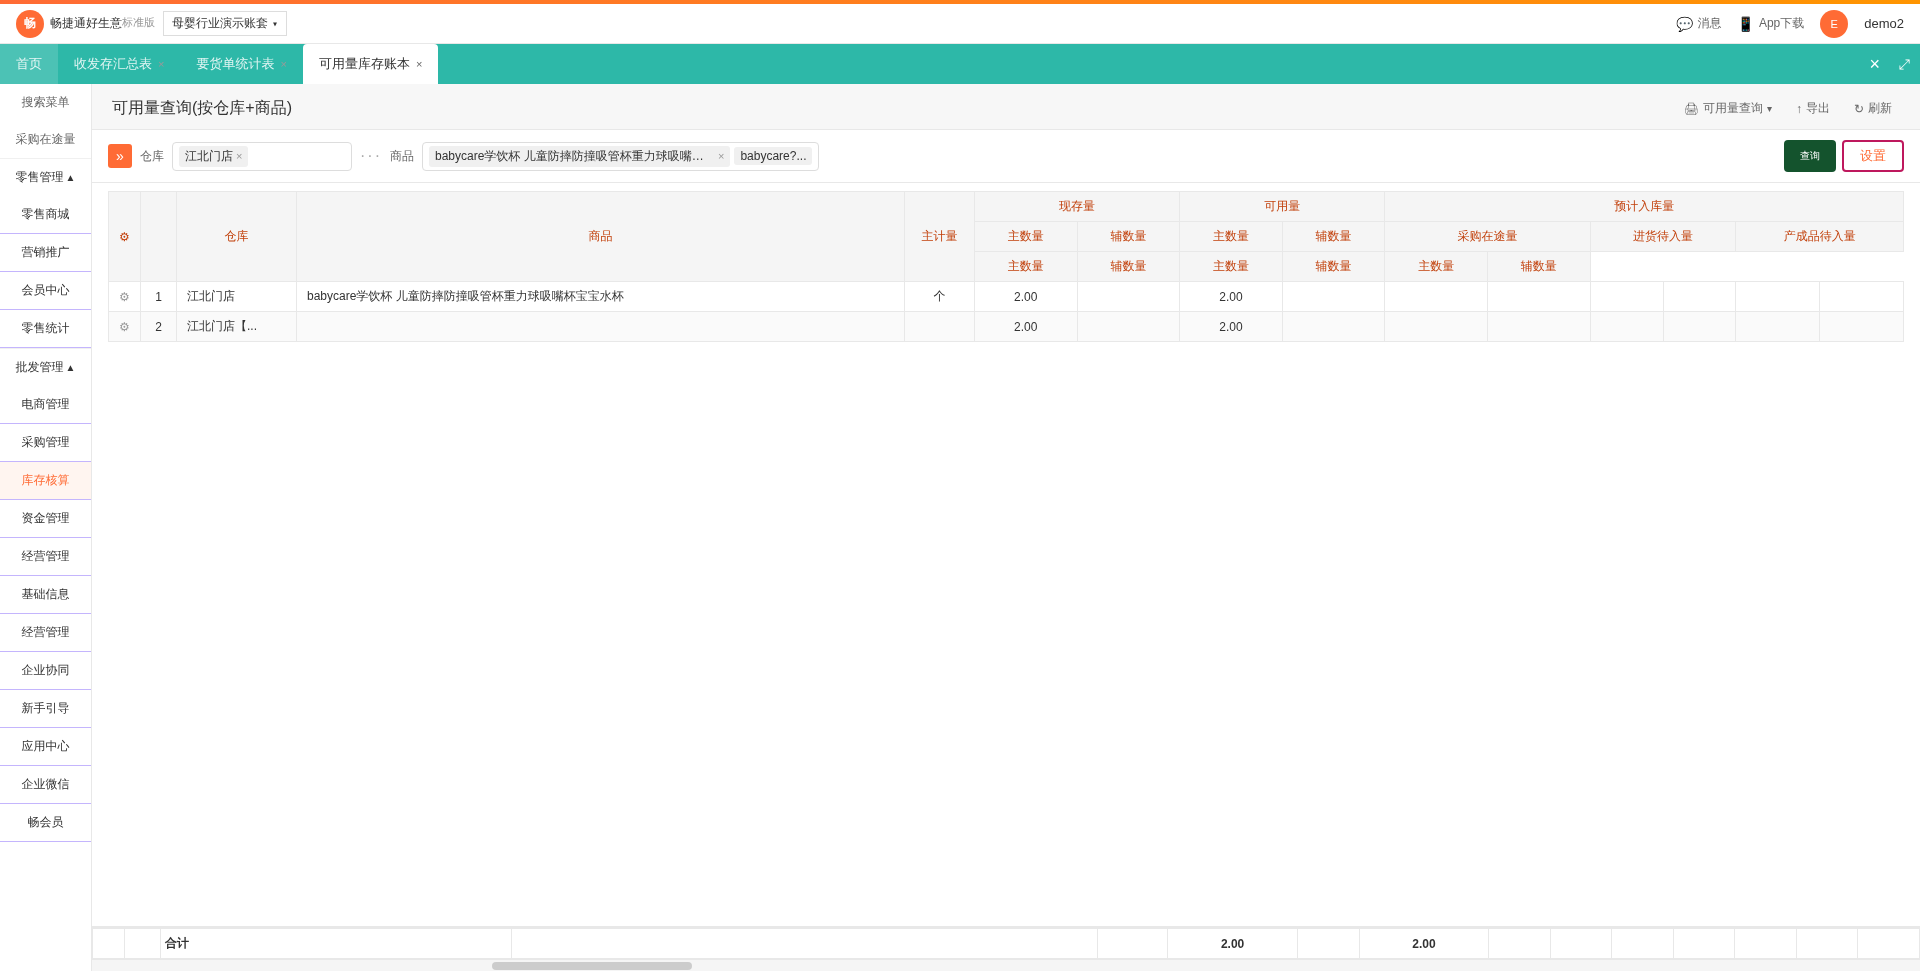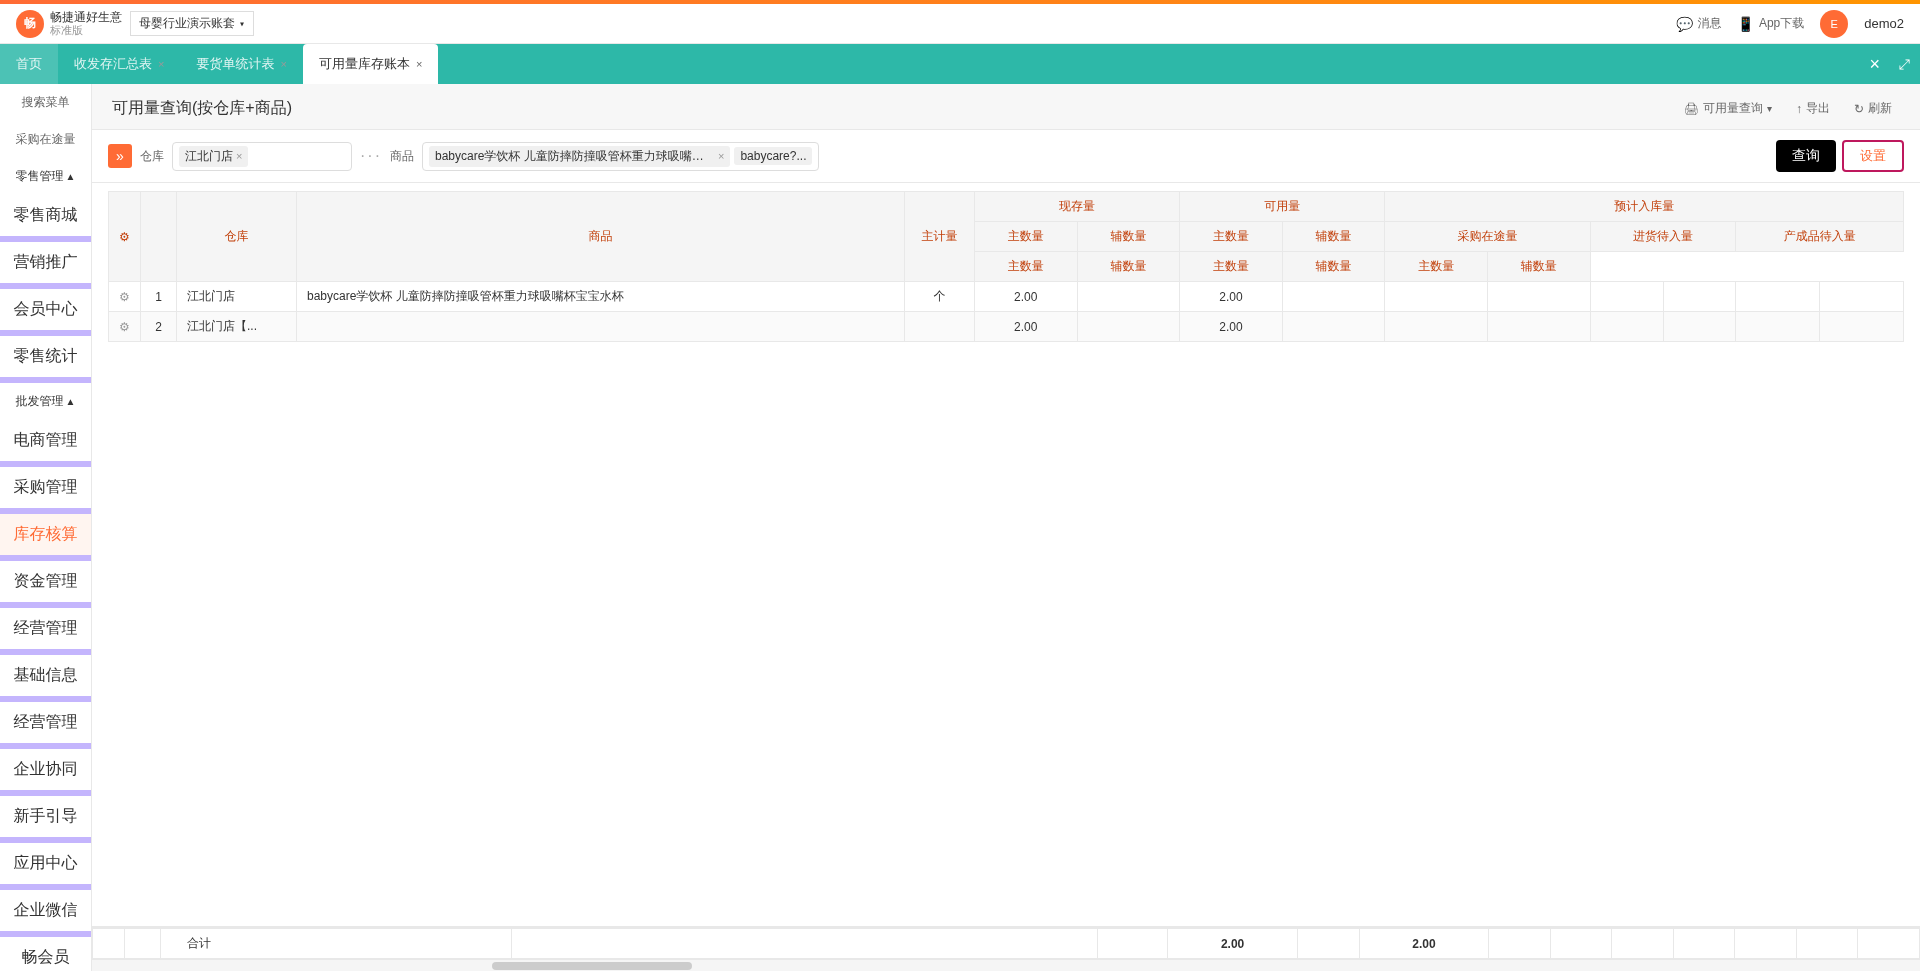--- a/index.html
+++ b/index.html
@@ -23,21 +23,21 @@
     .nav-tab .close-x { font-size: 11px; color: #999; cursor: pointer; }
     .nav-tab.active .close-x { color: #666; }
     .nav-close-all { position: absolute; right: 40px; top: 0; height: 40px; display: flex; align-items: center; color: white; cursor: pointer; font-size: 16px; }
     .nav-expand { position: absolute; right: 10px; top: 0; height: 40px; display: flex; align-items: center; color: white; cursor: pointer; font-size: 16px; }
 
     
     .main-layout { display: flex; flex: 1; overflow: hidden; }
 
     
     .sidebar { width: 92px; background: #fff; border-right: 1px solid #e8e8e8; display: flex; flex-direction: column; flex-shrink: 0; overflow-y: auto; }
-    .sidebar-item { padding: 10px 4px; text-align: center; font-size: 16px; color: #333; cursor: pointer; border-bottom: 6px solid #c4b5fd; }
+    .sidebar-item { padding: 10px 4px; text-align: center; font-size: 12px; color: #333; cursor: pointer; border-bottom: 1px solid #c4b5fd; }
     .sidebar-item.active { color: #ff6b35; background: #fff5f0; }
     .sidebar-section { padding: 10px 4px; text-align: center; font-size: 12px; color: #333; cursor: pointer; }
     .sidebar-section.has-arrow { display: flex; align-items: center; justify-content: center; gap: 2px; }
     .sidebar-divider { height: 1px; background: #f0f0f0; }
     .search-menu { padding: 10px 8px; font-size: 12px; color: #666; text-align: center; cursor: pointer; }
     .quick-nav { padding: 10px 8px; font-size: 12px; color: #666; text-align: center; cursor: pointer; }
 
     
     .content { flex: 1; display: flex; flex-direction: column; overflow: hidden; }
 
@@ -50,21 +50,21 @@
 
     
     .filter-bar { background: #fff; padding: 10px 16px; border-bottom: 1px solid #e8e8e8; display: flex; align-items: center; gap: 8px; flex-shrink: 0; }
     .expand-btn { width: 24px; height: 24px; background: #ff6b35; color: white; border: none; border-radius: 3px; cursor: pointer; display: flex; align-items: center; justify-content: center; font-size: 14px; }
     .filter-label { font-size: 12px; color: #666; white-space: nowrap; }
     .filter-tag-container { display: flex; align-items: center; flex-wrap: wrap; gap: 4px; border: 1px solid #ddd; border-radius: 4px; padding: 3px 6px; min-width: 180px; min-height: 28px; flex: 0 0 auto; }
     .filter-tag { background: #f0f0f0; border-radius: 3px; padding: 2px 6px; font-size: 12px; display: flex; align-items: center; gap: 3px; }
     .filter-tag .remove { cursor: pointer; color: #999; font-size: 11px; }
     .filter-dots { color: #aaa; cursor: pointer; font-size: 16px; letter-spacing: 2px; }
     .action-btns { margin-left: auto; display: flex; gap: 6px; }
-    .btn-query { background: #000000; color: white; border: none; border-radius: 4px; padding: 5px 16px; font-size: 14px; cursor: pointer; }
+    .btn-query { background: #14532d; color: white; border: none; border-radius: 4px; padding: 5px 16px; font-size: 10px; cursor: pointer; }
     .btn-settings { background: white; color: #ff6b35; border: 2px solid #be185d; border-radius: 4px; padding: 5px 16px; font-size: 13px; cursor: pointer; }
 
     
     .table-area { flex: 1; overflow: auto; padding: 0; background: #fff; }
     .data-table { width: 100%; border-collapse: collapse; font-size: 12px; }
     .data-table th, .data-table td { border: 1px solid #e8e8e8; padding: 6px 10px; text-align: center; white-space: nowrap; }
     .data-table thead tr th { background: #f5f5f5; font-weight: 500; color: #c2410c; }
     .data-table thead .header-row-1 th { background: #f5f5f5; }
     .data-table thead .header-row-2 th { background: #f5f5f5; }
     .data-table tbody tr:nth-child(odd) { background: #fff; }
@@ -85,21 +85,21 @@
 <body>
 
 <div class="orange-bar"></div>
 
 <div class="top-bar">
   <div class="top-bar-left">
     <div class="logo-area">
       <div class="logo-icon">
         <span>畅</span>
       </div>
-      <div style="display:flex;flex-direction:column;line-height:1.2;">
+      <div style="display:flex;flex-direction:row;line-height:1.2;">
         <span style="font-size:12px;color:#333;font-weight:500;">畅捷通好生意</span>
         <span style="font-size:11px;color:#999;">标准版</span>
       </div>
     </div>
     <div class="industry-selector">
       <span>母婴行业演示账套</span>
       <span style="font-size:10px;">▾</span>
     </div>
   </div>
   <div class="top-bar-right">
@@ -325,21 +325,21 @@
         </table>
       </div>
     </div>
 
     <div style="background:#fdf6e3;border-top:2px solid #e8e8e8;padding:0;flex-shrink:0;">
       <table class="data-table" style="background:#fdf6e3;">
         <tbody>
           <tr>
             <td style="width:32px;border:1px solid #e8e8e8;"></td>
             <td style="width:36px;border:1px solid #e8e8e8;"></td>
-            <td style="min-width:120px;border:1px solid #e8e8e8;text-align:left;font-weight:normal;padding-left:26px;margin-left:21px;">合计</td>
+            <td style="min-width:120px;border:1px solid #e8e8e8;text-align:left;font-weight:bold;padding-left:4px;margin-left:21px;">合计</td>
             <td style="min-width:200px;border:1px solid #e8e8e8;"></td>
             <td style="width:70px;border:1px solid #e8e8e8;"></td>
             <td style="border:1px solid #e8e8e8;font-weight:bold;">2.00</td>
             <td style="border:1px solid #e8e8e8;"></td>
             <td style="border:1px solid #e8e8e8;font-weight:bold;">2.00</td>
             <td style="border:1px solid #e8e8e8;"></td>
             <td style="border:1px solid #e8e8e8;"></td>
             <td style="border:1px solid #e8e8e8;"></td>
             <td style="border:1px solid #e8e8e8;"></td>
             <td style="border:1px solid #e8e8e8;"></td>

